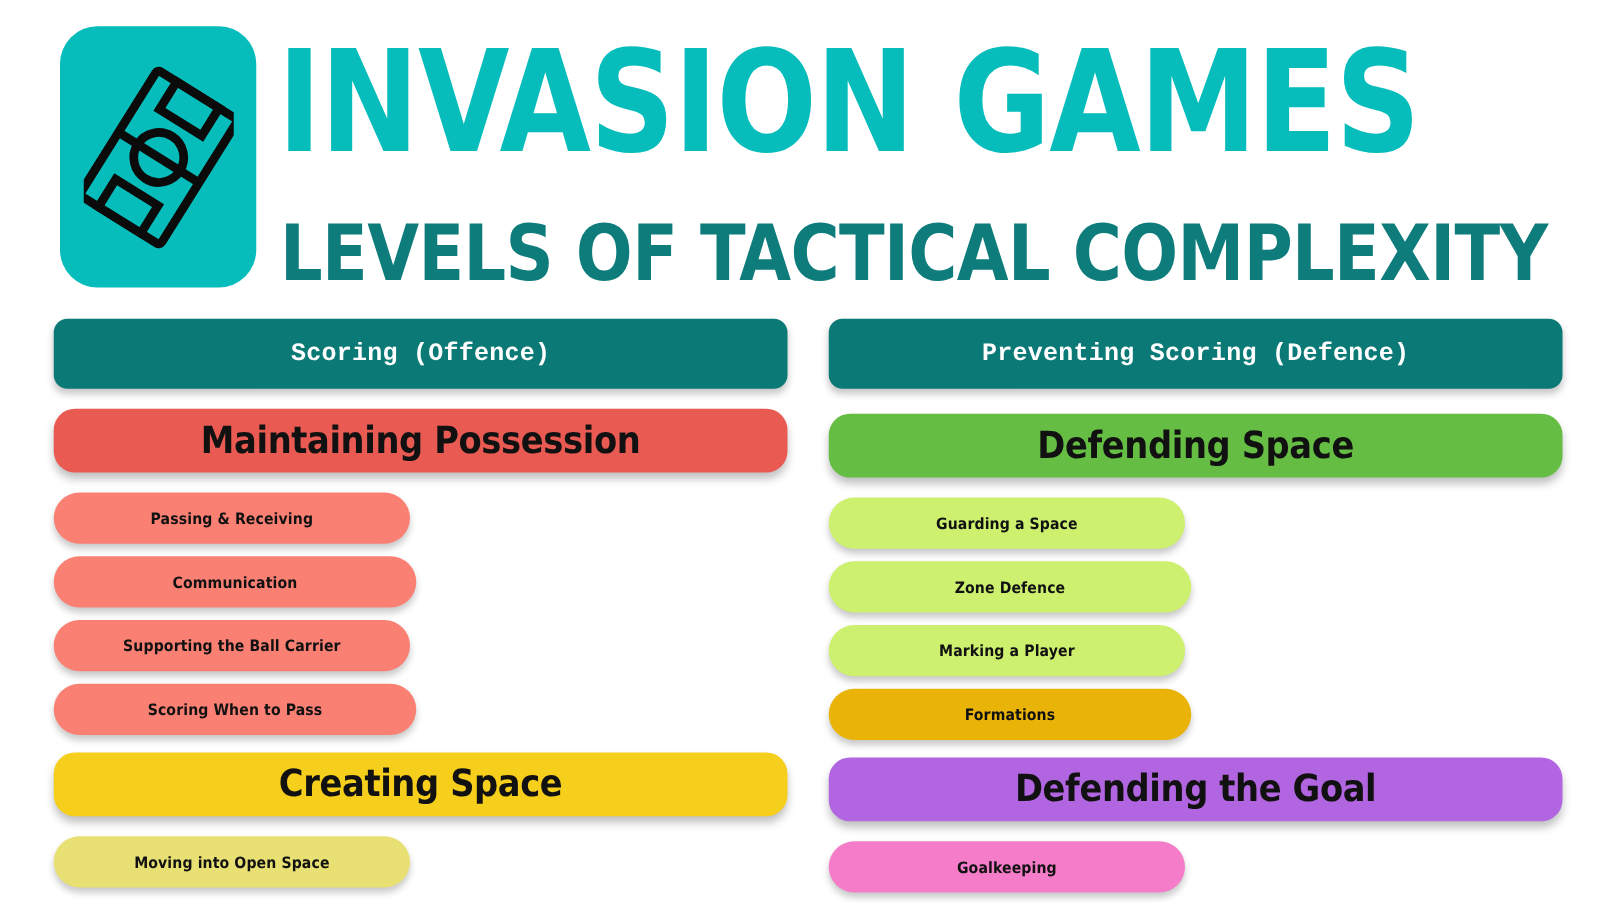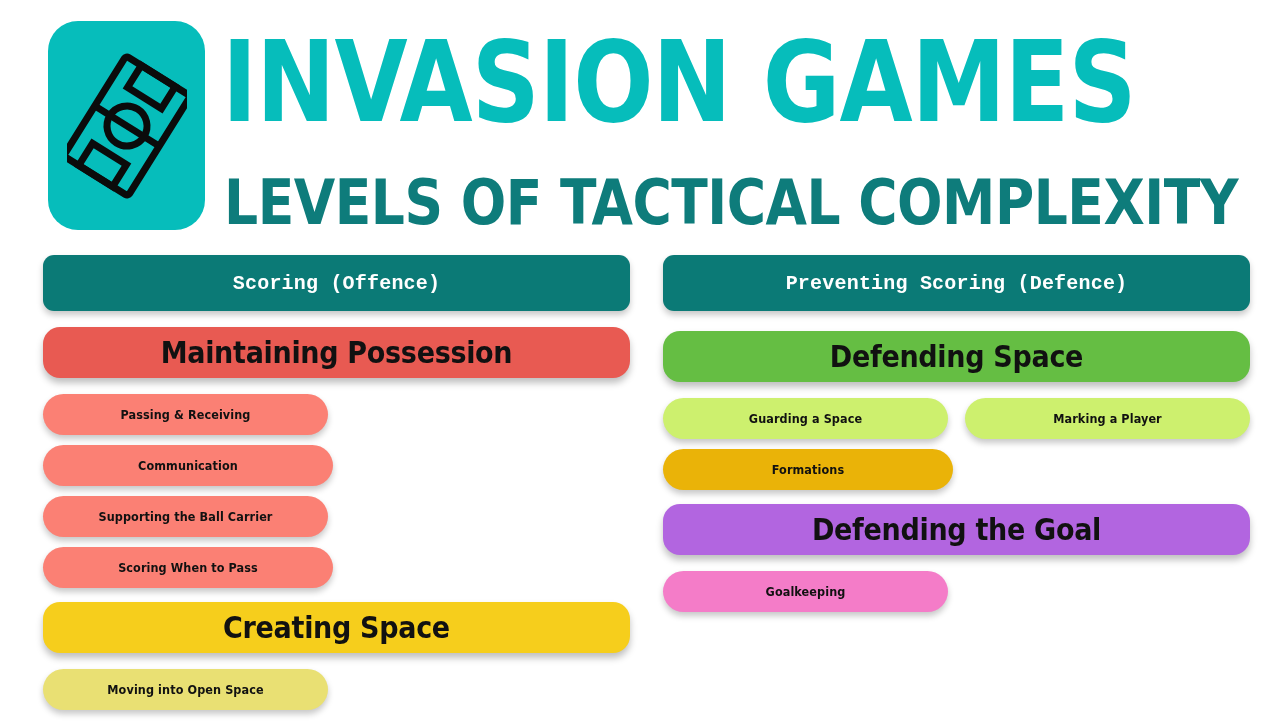--- a/index.html
+++ b/index.html
@@ -56,21 +56,21 @@
     height:51px;border-radius:17px;
     display:flex;align-items:center;justify-content:center;
     box-shadow:0 5px 7px rgba(0,0,0,0.25);
     margin-bottom:16px;
   }
   .cat-title span{
     color:#111111;font-weight:700;font-size:30px;letter-spacing:-0.3px;
     font-family:"DejaVu Sans Condensed","Liberation Sans Narrow","Liberation Sans",sans-serif;
   }
 
-  .sub-grid{display:flex;flex-wrap:wrap;gap:10px 17px;}
+  .sub-grid{display:flex;flex-wrap:wrap;gap:10px 17px;flex-direction:column;}
   .sub-pill{
     width:285px;height:41px;border-radius:21px;
     display:flex;align-items:center;justify-content:center;
     box-shadow:0 4px 6px rgba(0,0,0,0.22);
   }
   .sub-pill span{
     color:#111111;font-weight:600;font-size:12.5px;letter-spacing:0.1px;
     font-family:"DejaVu Sans Condensed","Liberation Sans Narrow","Liberation Sans",sans-serif;
     text-align:center;line-height:14px;
   }
@@ -151,20 +151,23 @@
     </div>
 
     <div class="cat">
       <div class="cat-title" style="background:#65BE43;margin-top:20px;">
         <span>Defending Space</span>
       </div>
       <div class="sub-grid">
         <div class="sub-pill" style="background:#CDF06E;">
           <span>Guarding a Space</span>
         </div>
+        <div class="sub-pill wide" style="background:#CDF06E;">
+          <span>Zone Defence</span>
+        </div>
         <div class="sub-pill" style="background:#CDF06E;">
           <span>Marking a Player</span>
         </div>
         <div class="sub-pill wide" style="background:#eab308;">
           <span>Formations</span>
         </div>
       </div>
     </div>
 
     <div class="cat">

